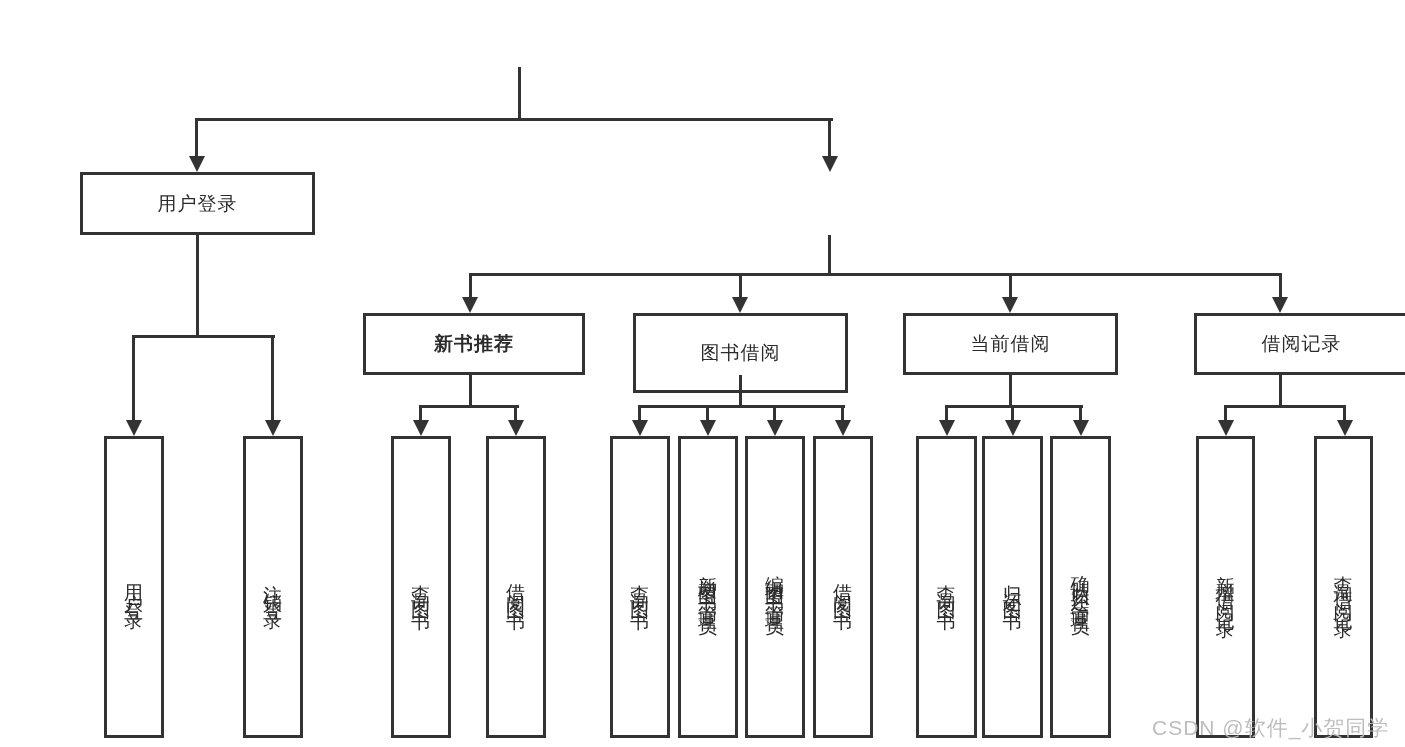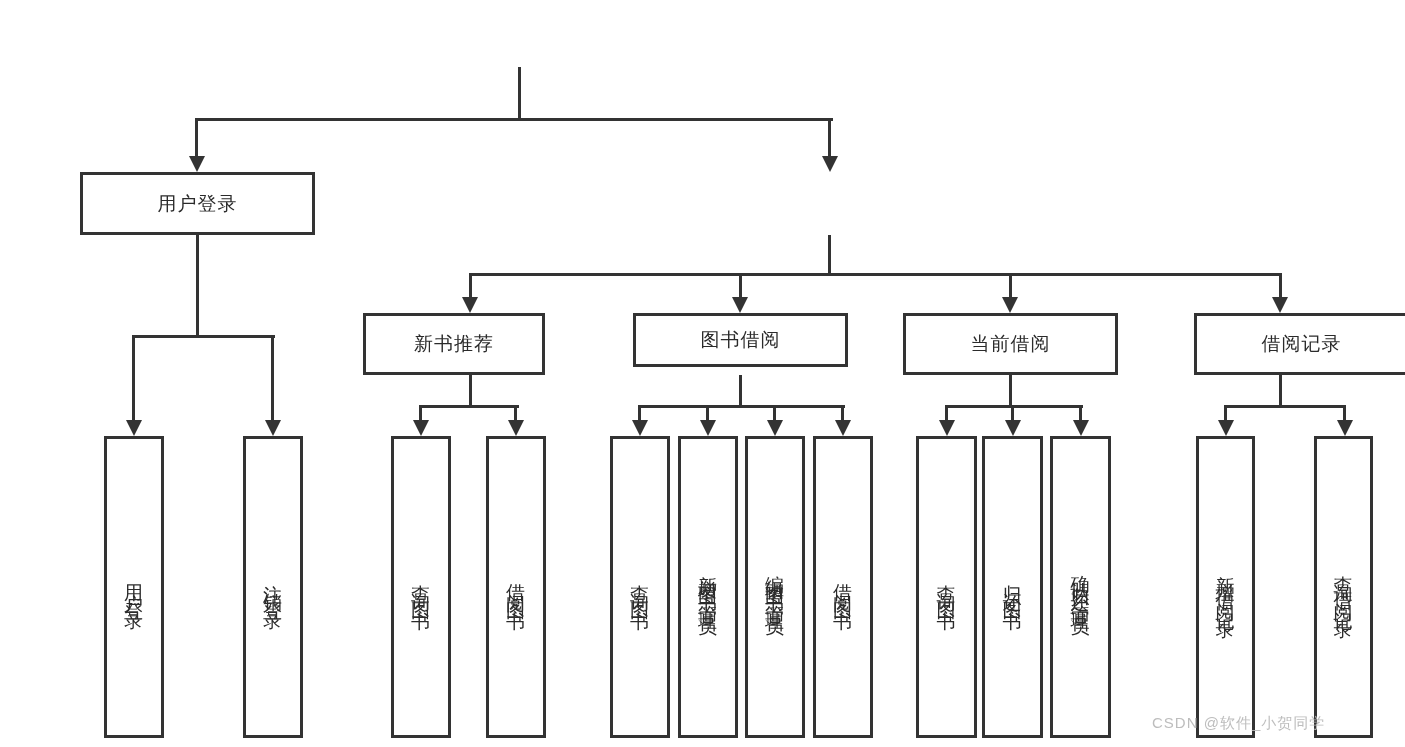--- a/index.html
+++ b/index.html
@@ -46,21 +46,21 @@
     position: absolute;
     width: 0; height: 0;
     border-left: 8px solid transparent;
     border-right: 8px solid transparent;
     border-top: 16px solid #333333;
   }
   .watermark {
     position: absolute;
     left: 1152px;
     top: 714px;
-    font-size: 15px;
+    font-size: 21px;
     color: rgba(185,185,185,0.95);
     letter-spacing: 1px;
     z-index: 10;
     white-space: nowrap;
   }
 </style>
 </head>
 <body>
 
 <div id="canvas">
@@ -94,24 +94,24 @@
     <div class="vline" style="left:469px; top:273px; height:28px;"></div>
     <div class="arrow" style="left:462px; top:297px;"></div>
     <div class="vline" style="left:739px; top:273px; height:28px;"></div>
     <div class="arrow" style="left:732px; top:297px;"></div>
     <div class="vline" style="left:1009px; top:273px; height:28px;"></div>
     <div class="arrow" style="left:1002px; top:297px;"></div>
     <div class="vline" style="left:1279px; top:273px; height:28px;"></div>
     <div class="arrow" style="left:1272px; top:297px;"></div>
   </div>
 
-  <div class="box" style="left:363px; top:313px; width:182px; height:62px;">
+  <div class="box" style="left:363px; top:313px; width:222px; height:62px;font-weight:bold;">
     <span>新书推荐</span>
   </div>
-  <div class="box" style="left:633px; top:313px; width:215px; height:54px;">
+  <div class="box" style="left:633px; top:313px; width:215px; height:80px;">
     <span>图书借阅</span>
   </div>
   <div class="box" style="left:903px; top:313px; width:215px; height:62px;">
     <span>当前借阅</span>
   </div>
   <div class="box" style="left:1173px; top:313px; width:215px; height:62px;margin-left:21px;">
     <span>借阅记录</span>
   </div>
 
   <div>

